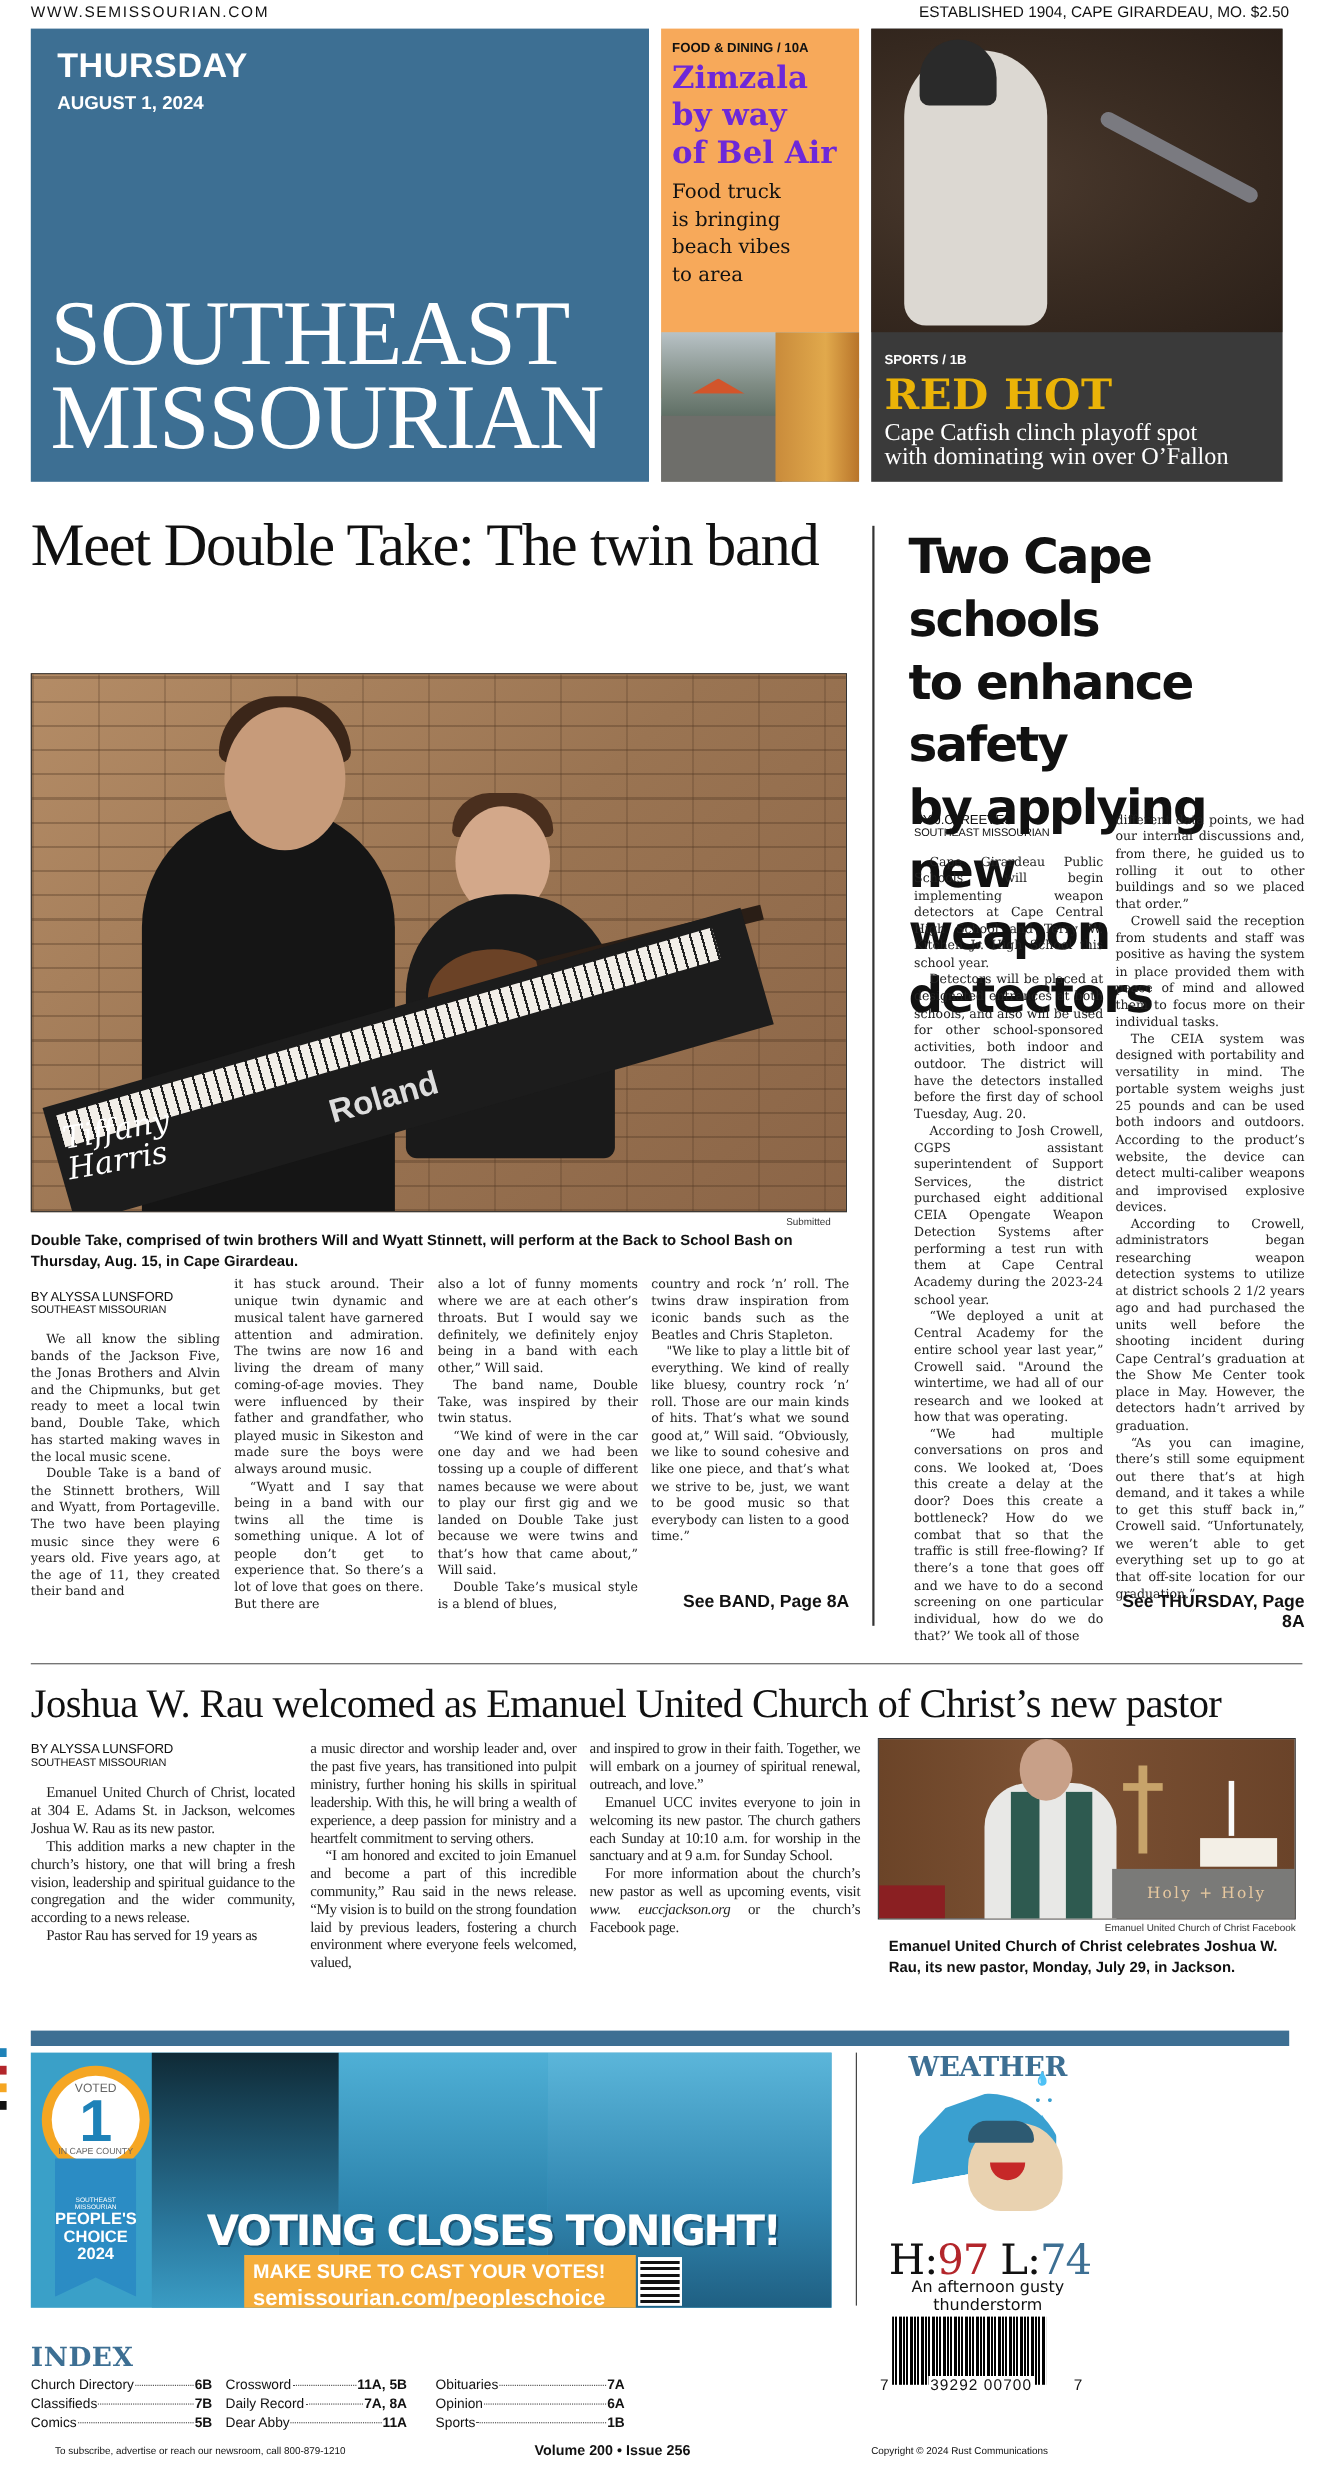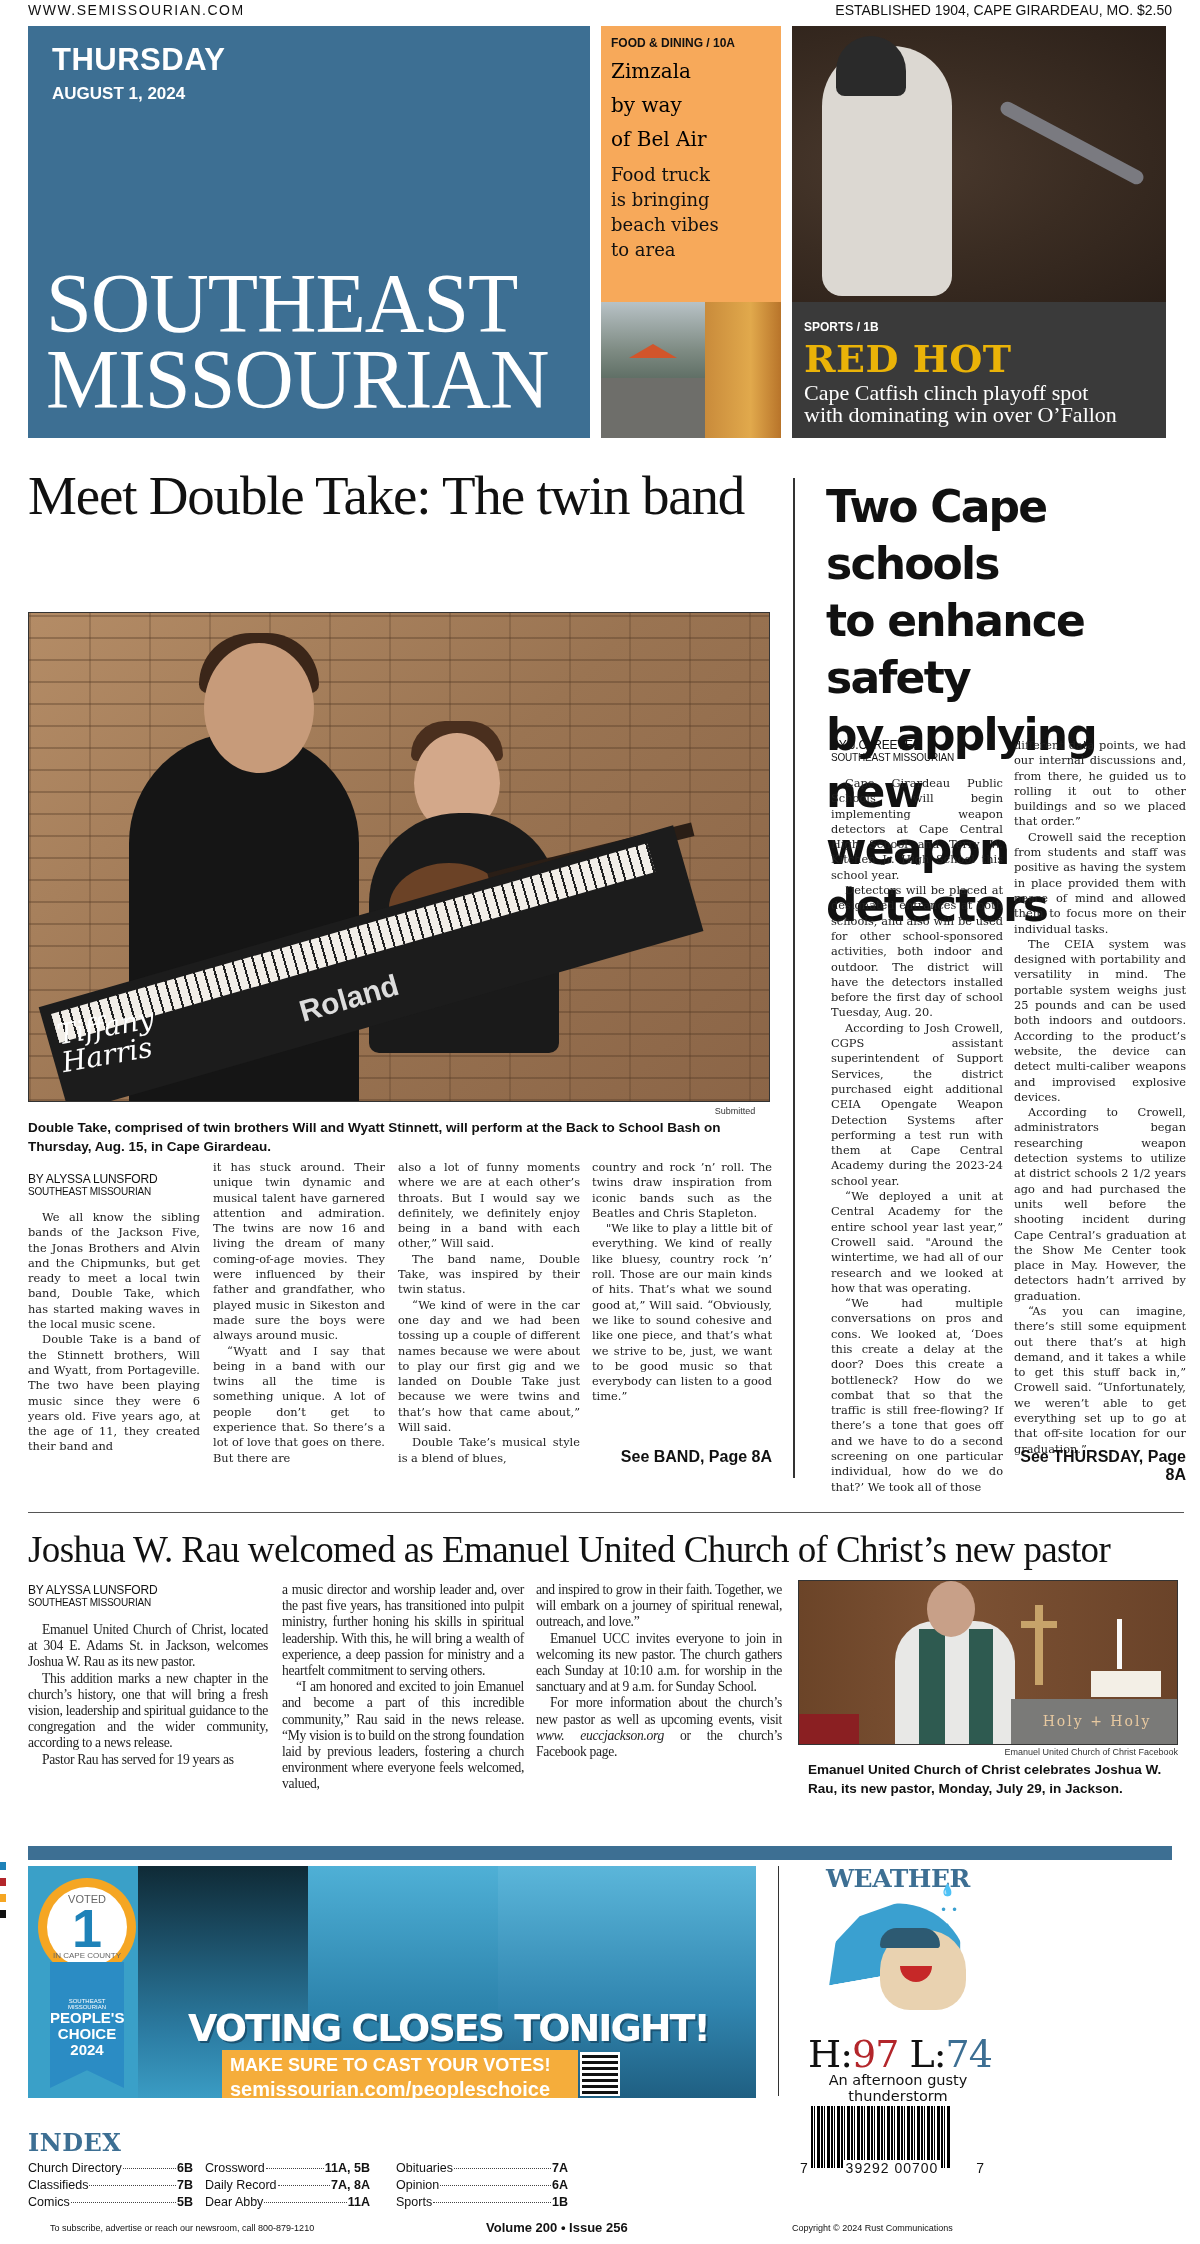--- a/index.html
+++ b/index.html
@@ -13,21 +13,21 @@
 
   
   .mast { left: 28px; top: 26px; width: 562px; height: 412px; background: #3d6f93; color: #fff; }
   .mast .day { position: absolute; left: 24px; top: 16px; font-family: "Liberation Sans", sans-serif; font-weight: bold; font-size: 31px; letter-spacing: 0.5px; }
   .mast .date { position: absolute; left: 24px; top: 58px; font-family: "Liberation Sans", sans-serif; font-weight: bold; font-size: 17px; }
   .mast .name { position: absolute; left: 18px; top: 240px; font-family: "Liberation Serif", serif; font-size: 84px; line-height: 76px; letter-spacing: -1px; transform: scaleX(0.98); transform-origin: left; }
 
   
   .food { left: 601px; top: 26px; width: 180px; height: 336px; background: #f7a95a; padding: 10px 10px; }
   .food .kick { font-family: "Liberation Sans", sans-serif; font-size: 12px; font-weight: bold; color: #111; }
-  .food .hed { font-family: "DejaVu Serif", serif; font-weight: normal; font-size: 20px; line-height: 34px; margin-top: 4px; color: #000000; }
+  .food .hed { font-family: "DejaVu Serif", serif; font-weight: bold; font-size: 28px; line-height: 34px; margin-top: 4px; color: #6d28d9; }
   .food .dek { font-family: "DejaVu Serif", serif; font-size: 18px; line-height: 25px; margin-top: 6px; color: #111; }
   .foodimg { left: 601px; top: 302px; width: 180px; height: 136px; background: linear-gradient(180deg,#b8c2c6 0%, #7f8c84 35%, #5a6a60 60%, #8a8a86 100%); overflow: hidden; }
   .foodimg .truck { position:absolute; right:0; top:0; width:76px; height:136px; background: linear-gradient(90deg,#c98b3b,#e1a94c 60%,#b8742a); }
   .foodimg .tent { position:absolute; left:22px; top:42px; width:60px; height:14px; background:#d2552b; clip-path: polygon(10% 100%, 50% 0, 90% 100%); }
   .foodimg .road { position:absolute; left:0; bottom:0; width:110px; height:60px; background:#6e6e6a; }
   .sport { left: 792px; top: 26px; width: 374px; height: 412px; background: #3a3a3a; overflow: hidden; }
   .sport .photo { position: absolute; left: 0; top: 0; width: 374px; height: 276px; background: radial-gradient(ellipse at 30% 50%, #4b3a2e 0%, #3a2c22 50%, #2b2019 100%); }
   .sport .player { position: absolute; left: 30px; top: 20px; width: 130px; height: 250px; background: #dcd8d2; border-radius: 60px 60px 20px 20px; }
   .sport .helmet { position: absolute; left: 44px; top: 10px; width: 70px; height: 60px; background: #2a2a2a; border-radius: 40px 40px 10px 10px; }
   .sport .bat { position: absolute; left: 200px; top: 110px; width: 160px; height: 14px; background: #7a7a80; transform: rotate(28deg); border-radius: 8px; }

